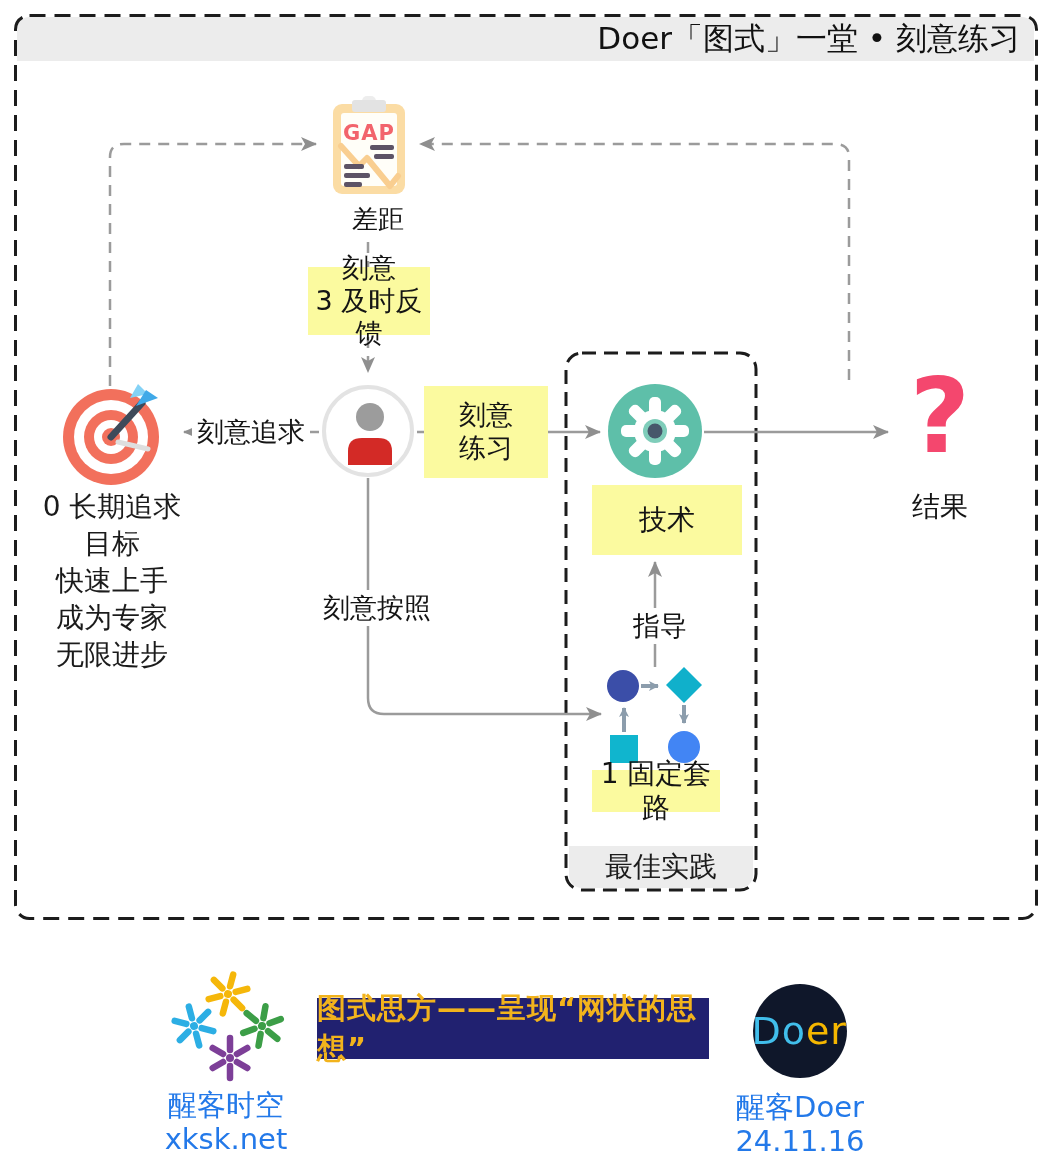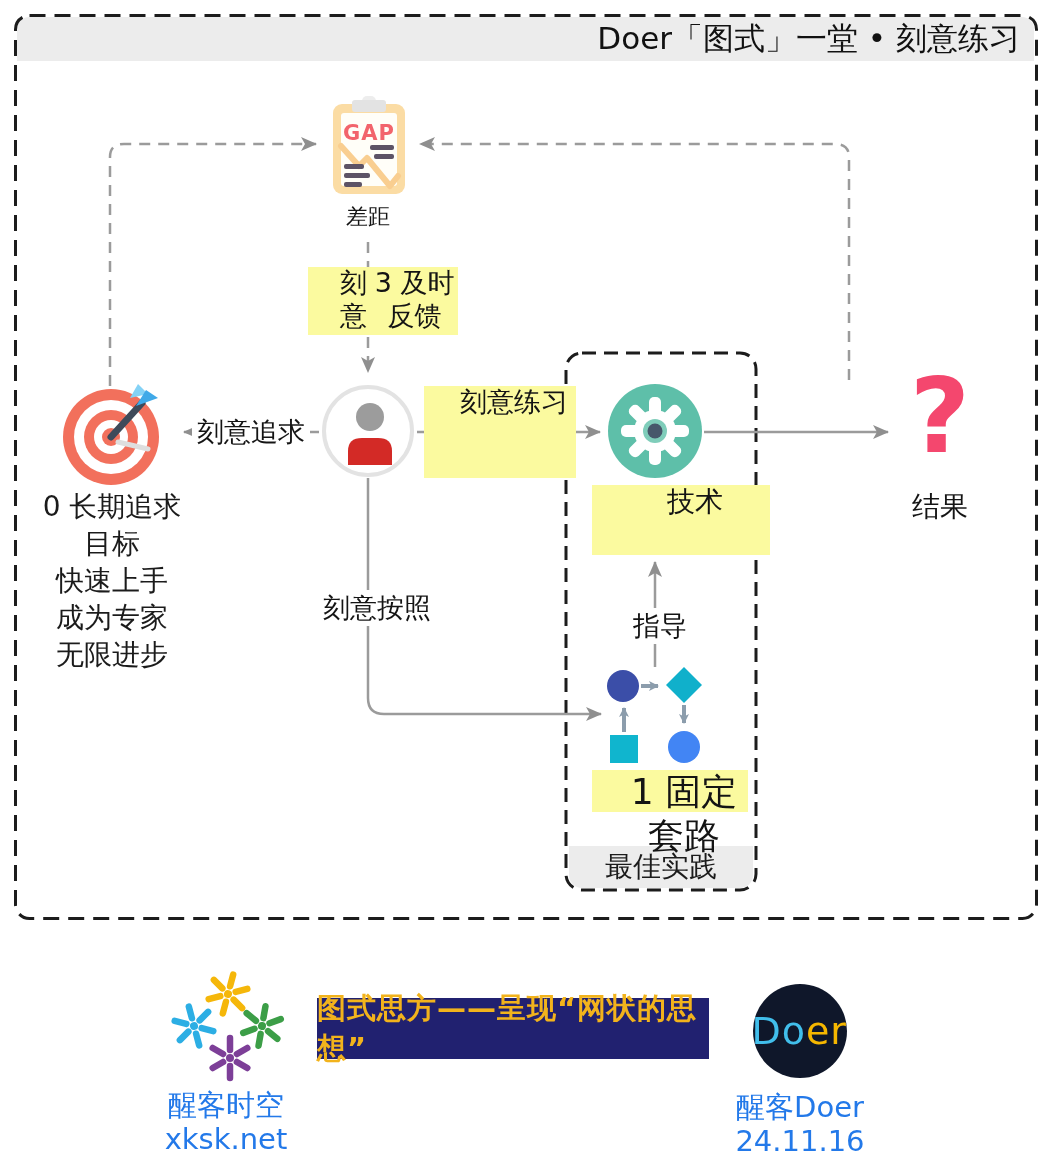--- a/index.html
+++ b/index.html
@@ -19,22 +19,22 @@
     font-size:31px; color:#111;
   }
   .bp-strip {
     left:569px; top:846px; width:184px; height:42px;
     border-radius:0 0 13px 13px;
     display:flex; align-items:center; justify-content:center;
     font-size:28px;
   }
   .ybox {
     background:#FBFA9F; text-align:center;
-    display:flex; flex-direction:row; justify-content:center;
-    font-size:27px; line-height:1.22; color:#141414;padding-left:28px;
+    display:flex; flex-direction:column; justify-content:center;
+    font-size:27px; line-height:1.22; color:#141414;
   }
   .lbl { font-size:27px; color:#141414; text-align:center; }
   .wbg { background:#fff; padding:0 5px; }
   .goal-block { font-size:28px; line-height:37px; text-align:center; }
   .qmark {
     font-size:104px; font-weight:800; color:#F4476E;
     text-align:center; line-height:1.05;
   }
   .circle-node { border-radius:50%; box-sizing:border-box; }
   .person-circle { background:#fff; border:4px solid #E3E3E3; }
@@ -102,21 +102,21 @@
     <rect x="32" y="0" width="14" height="10" rx="5" fill="#EDEDED"></rect>
     <rect x="22" y="4" width="34" height="12" rx="3" fill="#E3E3E3"></rect>
     <polyline points="11,50 29,70 37,62 60,90 68,80" fill="none" stroke="#F9CE90" stroke-width="6" stroke-linejoin="round" stroke-linecap="round"></polyline>
     <rect x="40" y="49" width="24" height="5" rx="2" fill="#5D5366"></rect>
     <rect x="44" y="58" width="20" height="5" rx="2" fill="#5D5366"></rect>
     <rect x="14" y="68" width="20" height="5" rx="2" fill="#5D5366"></rect>
     <rect x="14" y="77" width="26" height="5" rx="2" fill="#5D5366"></rect>
     <rect x="14" y="86" width="18" height="5" rx="2" fill="#5D5366"></rect>
     <text x="39" y="44" text-anchor="middle" font-size="21" font-weight="bold" fill="#F2646C" letter-spacing="1">GAP</text>
   </svg>
-  <div class="abs z2 lbl" style="left:328px;top:202px;width:80px;font-size:22px;">差距</div>
+  <div class="abs z2 lbl" style="left:338px;top:202px;width:80px;font-size:26px;">差距</div>
 
   <div class="abs z2 ybox" style="left:308px;top:267px;width:122px;height:68px;">
     <div>刻意</div>
     <div>3 及时反馈</div>
   </div>
 
   <svg class="abs z2" style="left:58px;top:382px;" width="106" height="106" viewBox="0 0 106 106">
     <circle cx="53" cy="55" r="48" fill="#F2705C"></circle>
     <circle cx="53" cy="55" r="37" fill="#FFFFFF"></circle>
     <circle cx="53" cy="55" r="27" fill="#F2705C"></circle>
@@ -175,21 +175,21 @@
 
   <div class="abs z2 lbl wbg" style="left:626px;top:608px;width:58px;">指导</div>
 
   <svg class="abs z2" style="left:595px;top:660px;" width="112" height="110" viewBox="0 0 112 110">
     <circle cx="28" cy="26" r="16" fill="#3B4EA8"></circle>
     <polygon points="89,7 107,25 89,43 71,25" fill="#10B0CB"></polygon>
     <rect x="15" y="75" width="28" height="28" fill="#10B5CE"></rect>
     <circle cx="89" cy="87" r="16" fill="#4285F4"></circle>
   </svg>
 
-  <div class="abs z2 ybox" style="left:592px;top:770px;width:128px;height:42px;font-size:36px;">
+  <div class="abs z2 ybox" style="left:592px;top:770px;width:128px;height:42px;font-size:28px;">
     <div>1 固定套路</div>
   </div>
 
   <div class="abs z2 qmark" style="left:888px;top:362px;width:104px;">?</div>
   <div class="abs z2 lbl" style="left:888px;top:488px;width:104px;font-size:28px;">结果</div>
 
   <svg class="abs z2" style="left:170px;top:966px;" width="116" height="116" viewBox="0 0 116 116">
     <defs>
       <g id="sparkle" stroke="currentColor" stroke-width="6.5" stroke-linecap="round">
         <line x1="0" y1="-8" x2="0" y2="-20"></line>

